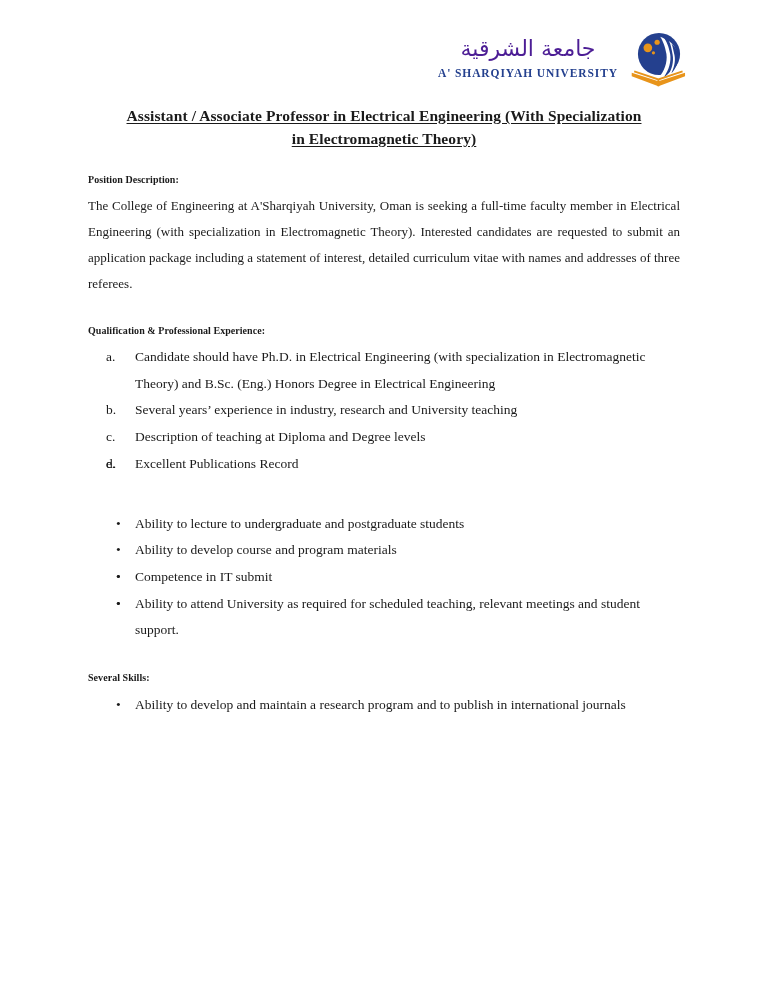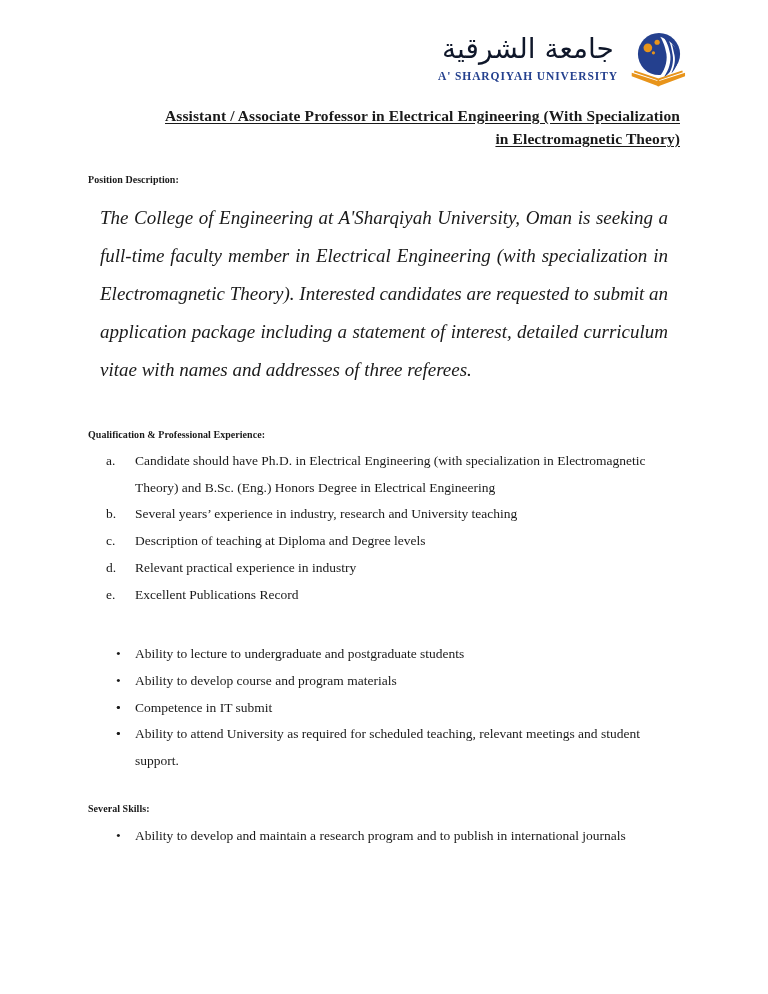--- a/index.html
+++ b/index.html
@@ -36,22 +36,22 @@
   }
   .logo-text {
     display: flex;
     flex-direction: column;
     align-items: center;
     justify-content: center;
     line-height: 1;
   }
   .logo-arabic {
     font-family: "DejaVu Sans", sans-serif;
-    font-size: 28px;
-    color: #0f172a;
+    font-size: 22px;
+    color: #4c1d95;
     letter-spacing: 1px;
     direction: rtl;
     white-space: nowrap;
     font-weight: 500;
   }
   .logo-latin {
     font-family: "Liberation Serif", serif;
     font-size: 11.5px;
     font-weight: bold;
     color: #24408e;
@@ -64,21 +64,21 @@
     height: 62px;
     flex: 0 0 auto;
   }
 
   
   .doc-title {
     position: absolute;
     top: 104px;
     left: 88px;
     width: 592px;
-    text-align: right;
+    text-align: center;
     font-size: 15.5px;
     font-weight: bold;
     line-height: 1.5;
     letter-spacing: 0.1px;
   }
   .doc-title .tline {
     text-decoration: underline;
     text-underline-offset: 2px;
   }
 
@@ -92,26 +92,25 @@
 
   h2.section-heading {
     font-size: 10px;
     font-weight: bold;
     margin: 0 0 6px 0;
     line-height: 1.5;
     letter-spacing: 0.05px;
   }
 
   p.body-para {
-    font-size: 19px;
+    font-size: 13px;
     line-height: 2.0;
-    margin: 12px;
+    margin: 0;
     text-align: justify;
     text-justify: inter-word;
-    font-style: italic;
   }
 
   ol.alpha-list {
     list-style: none;
     margin: 6px 0 0 0;
     padding: 0;
   }
   ol.alpha-list > li {
     font-size: 13.5px;
     line-height: 1.98;
@@ -203,21 +202,20 @@
         <li>
           <span class="marker">b.</span>
           <span>Several years’ experience in industry, research and University teaching</span>
         </li>
         <li>
           <span class="marker">c.</span>
           <span>Description of teaching at Diploma and Degree levels</span>
         </li>
         <li>
           <span class="marker">d.</span>
-          <span>Relevant practical experience in industry</span>
         </li>
         <li>
           <span class="marker">e.</span>
           <span>Excellent Publications Record</span>
         </li>
       </ol>
     </section>
 
     <div class="gap-lg"></div>
 

